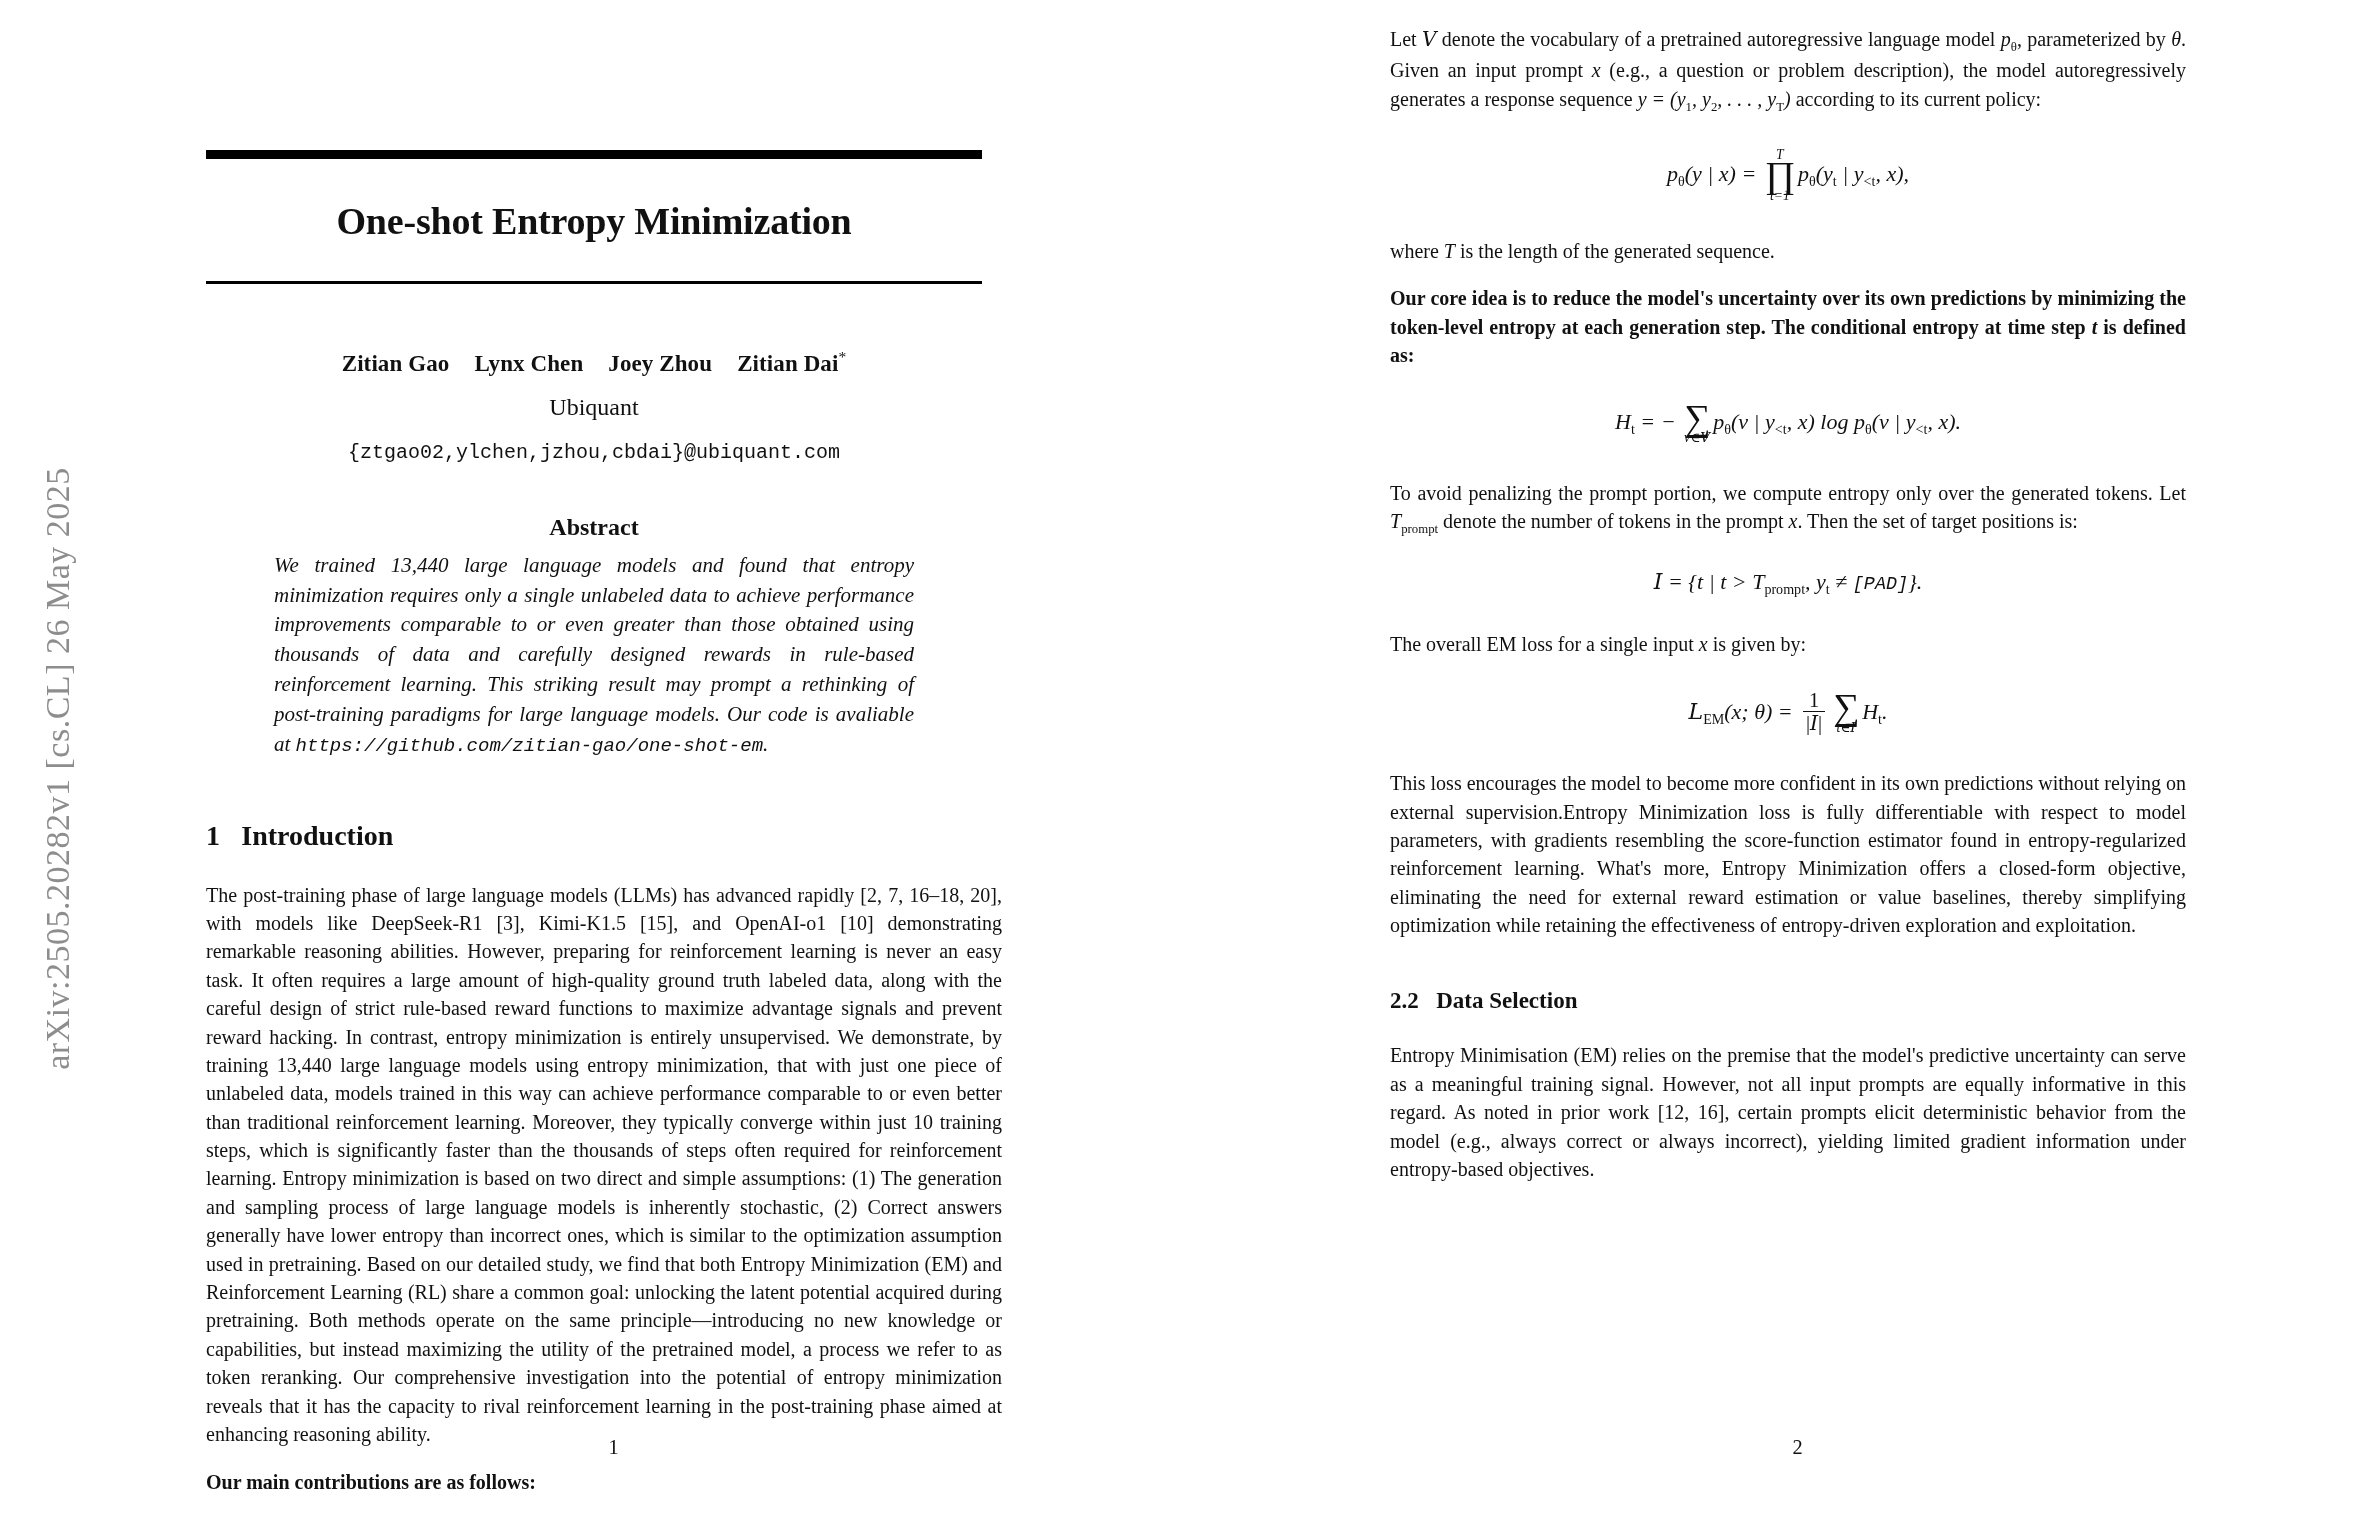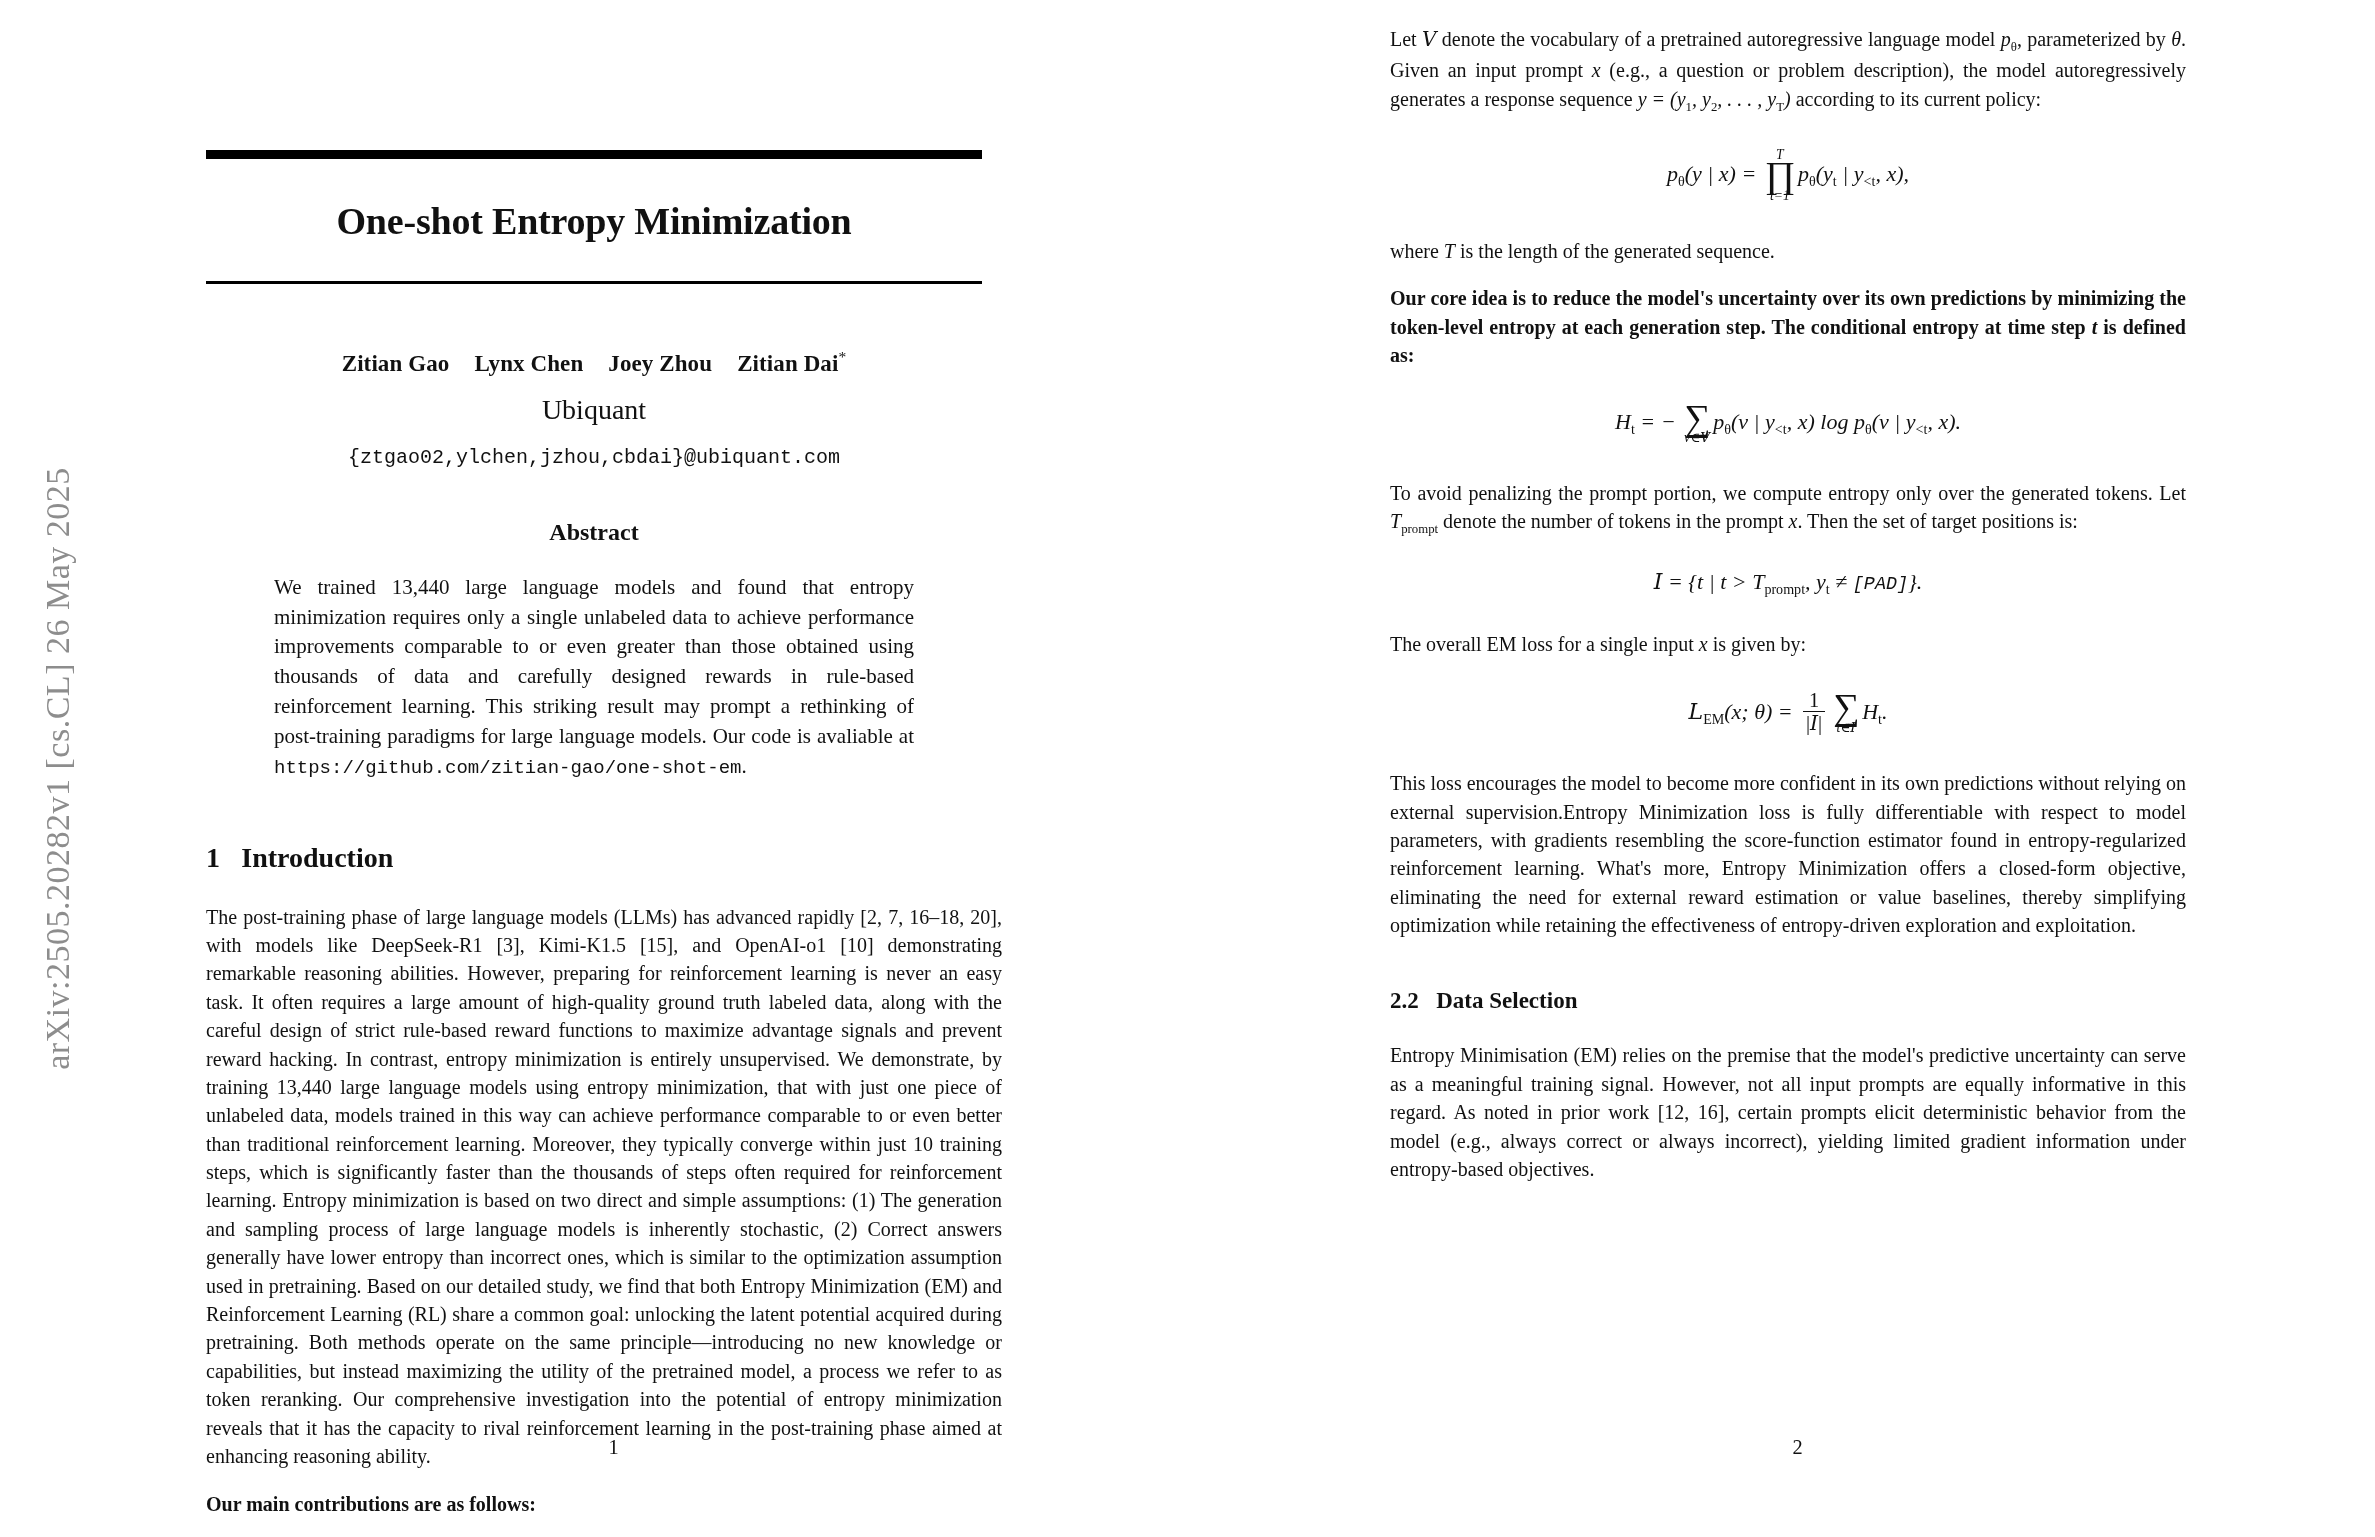--- a/index.html
+++ b/index.html
@@ -88,21 +88,21 @@
     font-size: 23px;
     font-weight: bold;
     margin-top: 64px;
     letter-spacing: 0.1px;
   }
   .authors .gap { display: inline-block; width: 25px; }
   .authors sup { font-size: 15.5px; font-weight: normal; vertical-align: super; }
   .affiliation {
     width: 776px;
     text-align: center;
-    font-size: 28px;
+    font-size: 24px;
     margin-top: 17.5px;
   }
   .emails {
     width: 776px;
     text-align: center;
     font-family: "Liberation Mono", "DejaVu Sans Mono", monospace;
     font-size: 20px;
     margin-top: 19.4px;
     letter-spacing: 0px;
   }
@@ -111,24 +111,25 @@
   .abstract-heading {
     width: 776px;
     text-align: center;
     font-size: 24px;
     font-weight: bold;
     margin-top: 50px;
   }
   .abstract-body {
     width: 640px;
     margin-left: 68px;
-    margin-top: 27px;
+    margin-top: 10px;
     font-size: 21px;
     line-height: 1.42;
     text-align: justify;
+    font-style: italic;
   }
   .abstract-body .url {
     font-family: "Liberation Mono", "DejaVu Sans Mono", monospace;
     font-size: 19px;
   }
 
   
   h2.section {
     font-size: 28px;
     font-weight: bold;

